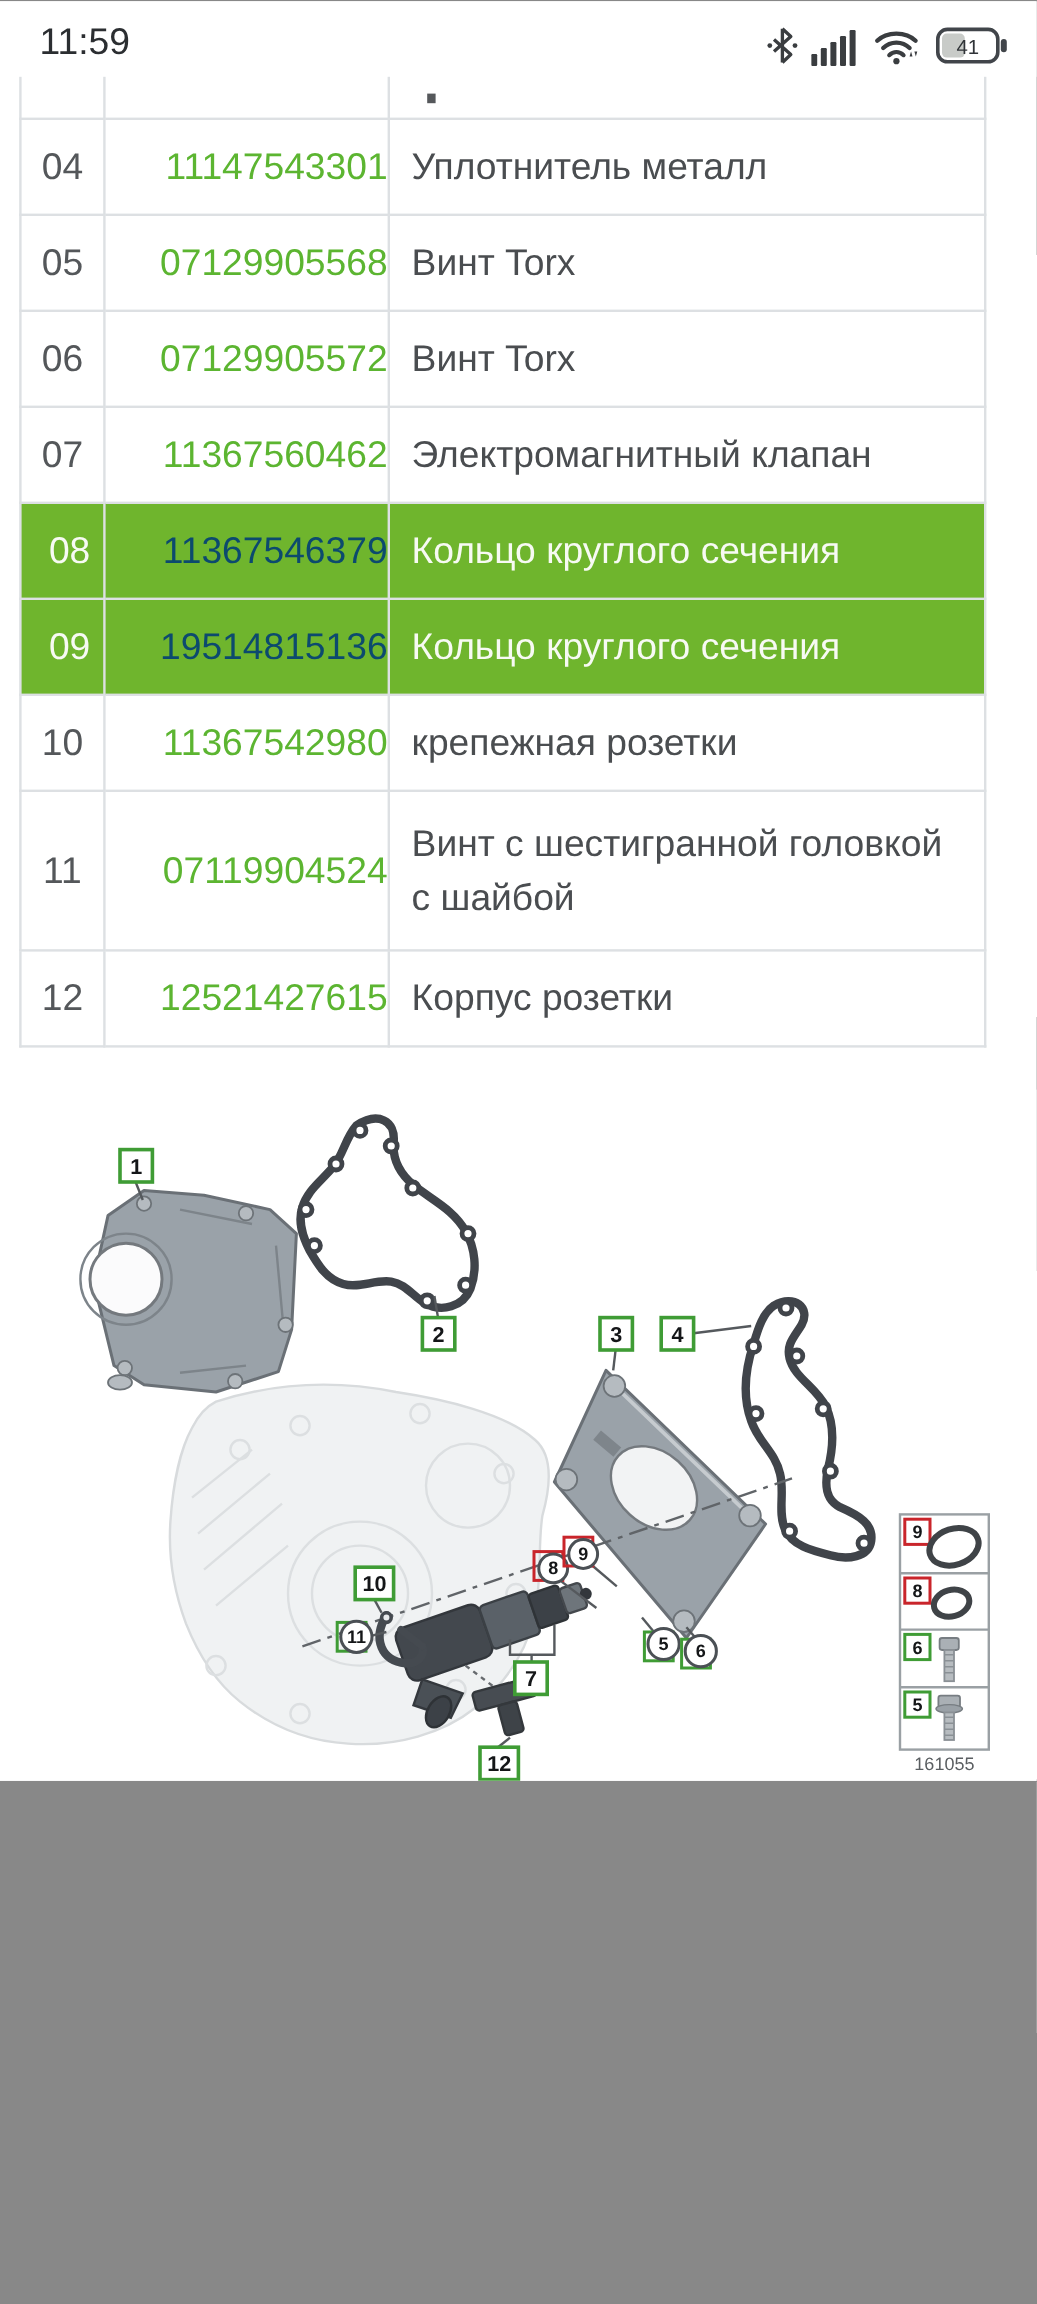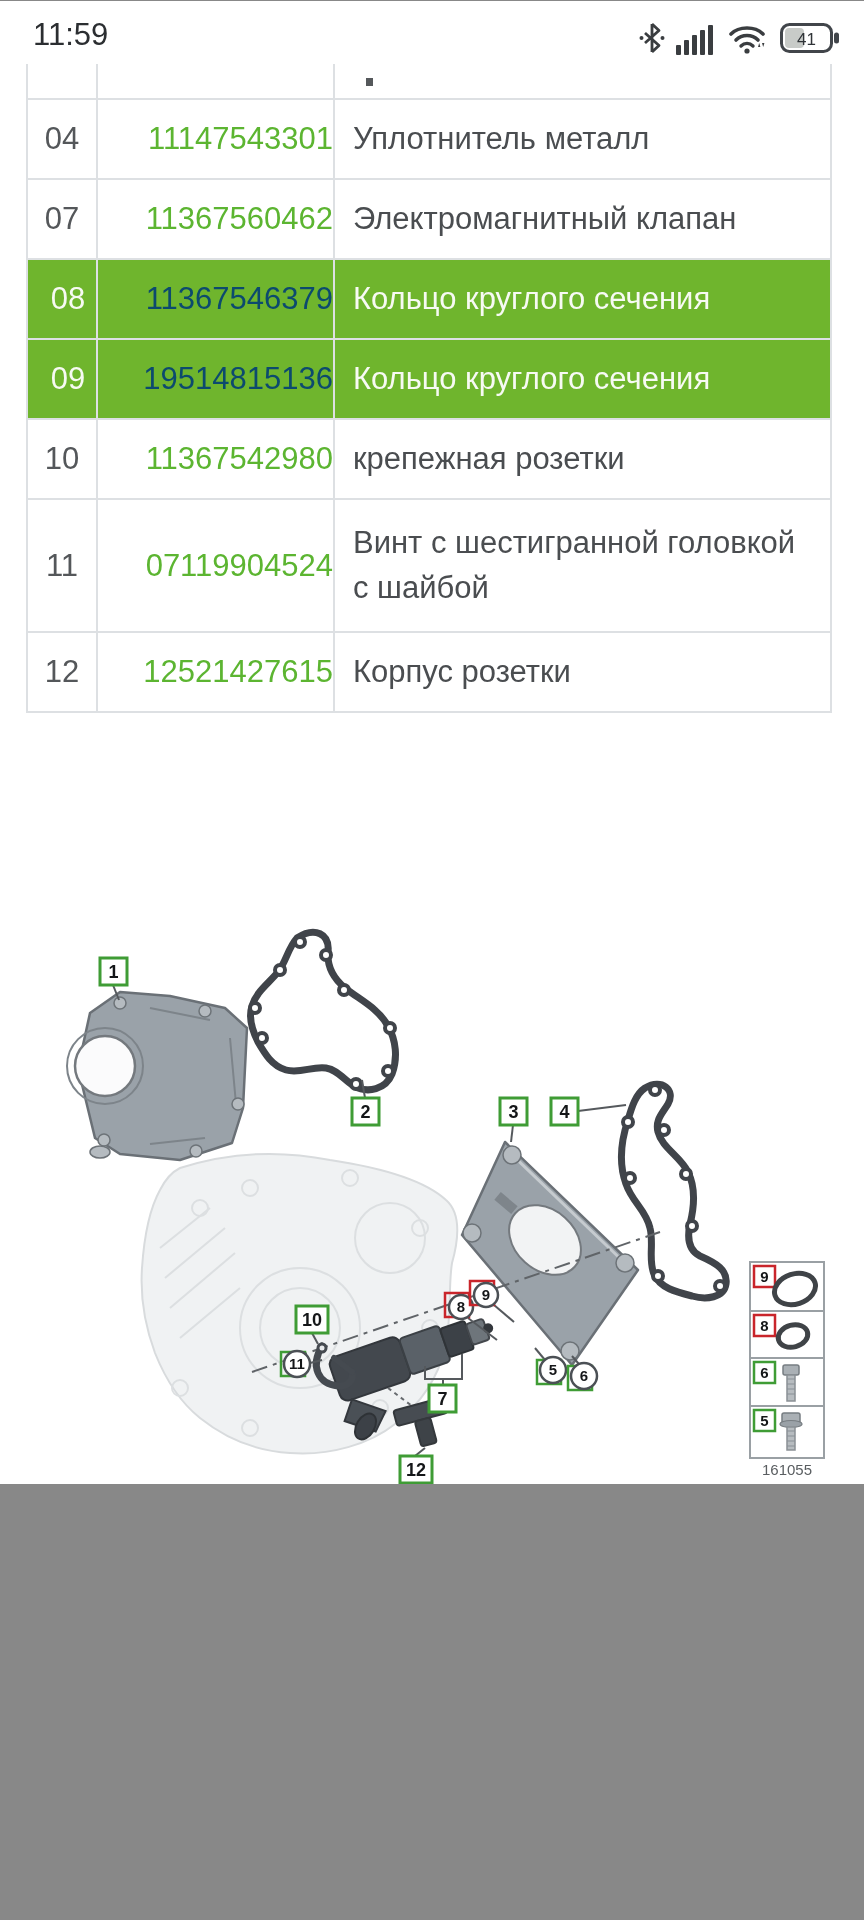--- a/index.html
+++ b/index.html
@@ -7,21 +7,21 @@
   .screen {
     position:relative; width:864px; height:1483px; margin:1px auto;
     background:#ffffff; overflow:hidden;
     font-family:"Liberation Sans","DejaVu Sans",sans-serif;
   }
   
   .statusbar { position:absolute; top:0; left:0; width:864px; height:63px; background:#fff; }
   .status-time { position:absolute; left:33px; top:16px; font-size:31px; color:#2b2e31; }
   .status-icons { position:absolute; right:22px; top:20px; display:flex; align-items:center; gap:11px; }
   
-  .parts-table-wrap { position:absolute; top:63px; left:26px; width:804px; }
+  .parts-table-wrap { position:absolute; top:63px; left:16px; width:804px; }
   table.parts { border-collapse:collapse; table-layout:fixed; width:804px; }
   table.parts td { border:2px solid #dde0e3; vertical-align:middle; }
   td.c-num { width:70px; text-align:center; font-size:31px; color:#54575a; }
   td.c-part { width:237px; text-align:right; }
   td.c-part a { font-size:31px; color:#5cb531; text-decoration:none; }
   td.c-desc { width:497px; font-size:31px; color:#4a4d50; padding:14px 20px 14px 18px; line-height:1.45; }
   tr.partial td { border-top:none; height:35px; }
   .fragment { display:block; margin-left:31px; margin-top:2px; width:7px; height:8px; background:#55585b; }
   tr.hl td { background:#6fb52d; }
   tr.hl td.c-num { color:#f7faf3;padding-left:12px; }
@@ -104,20 +104,30 @@
           <td class="c-desc" style="padding:0;">
               <span class="fragment"></span>
             </td>
         </tr>
       <tr class="part-row">
             <td class="c-num" style="height: 80px;">04</td>
             <td class="c-part"><a href="#">11147543301</a></td>
             <td class="c-desc">Уплотнитель металл</td>
           </tr>
           <tr class="part-row">
+            <td class="c-num" style="height: 80px;">05</td>
+            <td class="c-part"><a href="#">07129905568</a></td>
+            <td class="c-desc">Винт Torx</td>
+          </tr>
+          <tr class="part-row">
+            <td class="c-num" style="height: 80px;">06</td>
+            <td class="c-part"><a href="#">07129905572</a></td>
+            <td class="c-desc">Винт Torx</td>
+          </tr>
+          <tr class="part-row">
             <td class="c-num" style="height: 80px;">07</td>
             <td class="c-part"><a href="#">11367560462</a></td>
             <td class="c-desc">Электромагнитный клапан</td>
           </tr>
           <tr class="part-row hl">
             <td class="c-num" style="height: 80px;">08</td>
             <td class="c-part"><a href="#">11367546379</a></td>
             <td class="c-desc">Кольцо круглого сечения</td>
           </tr>
           <tr class="part-row hl">

